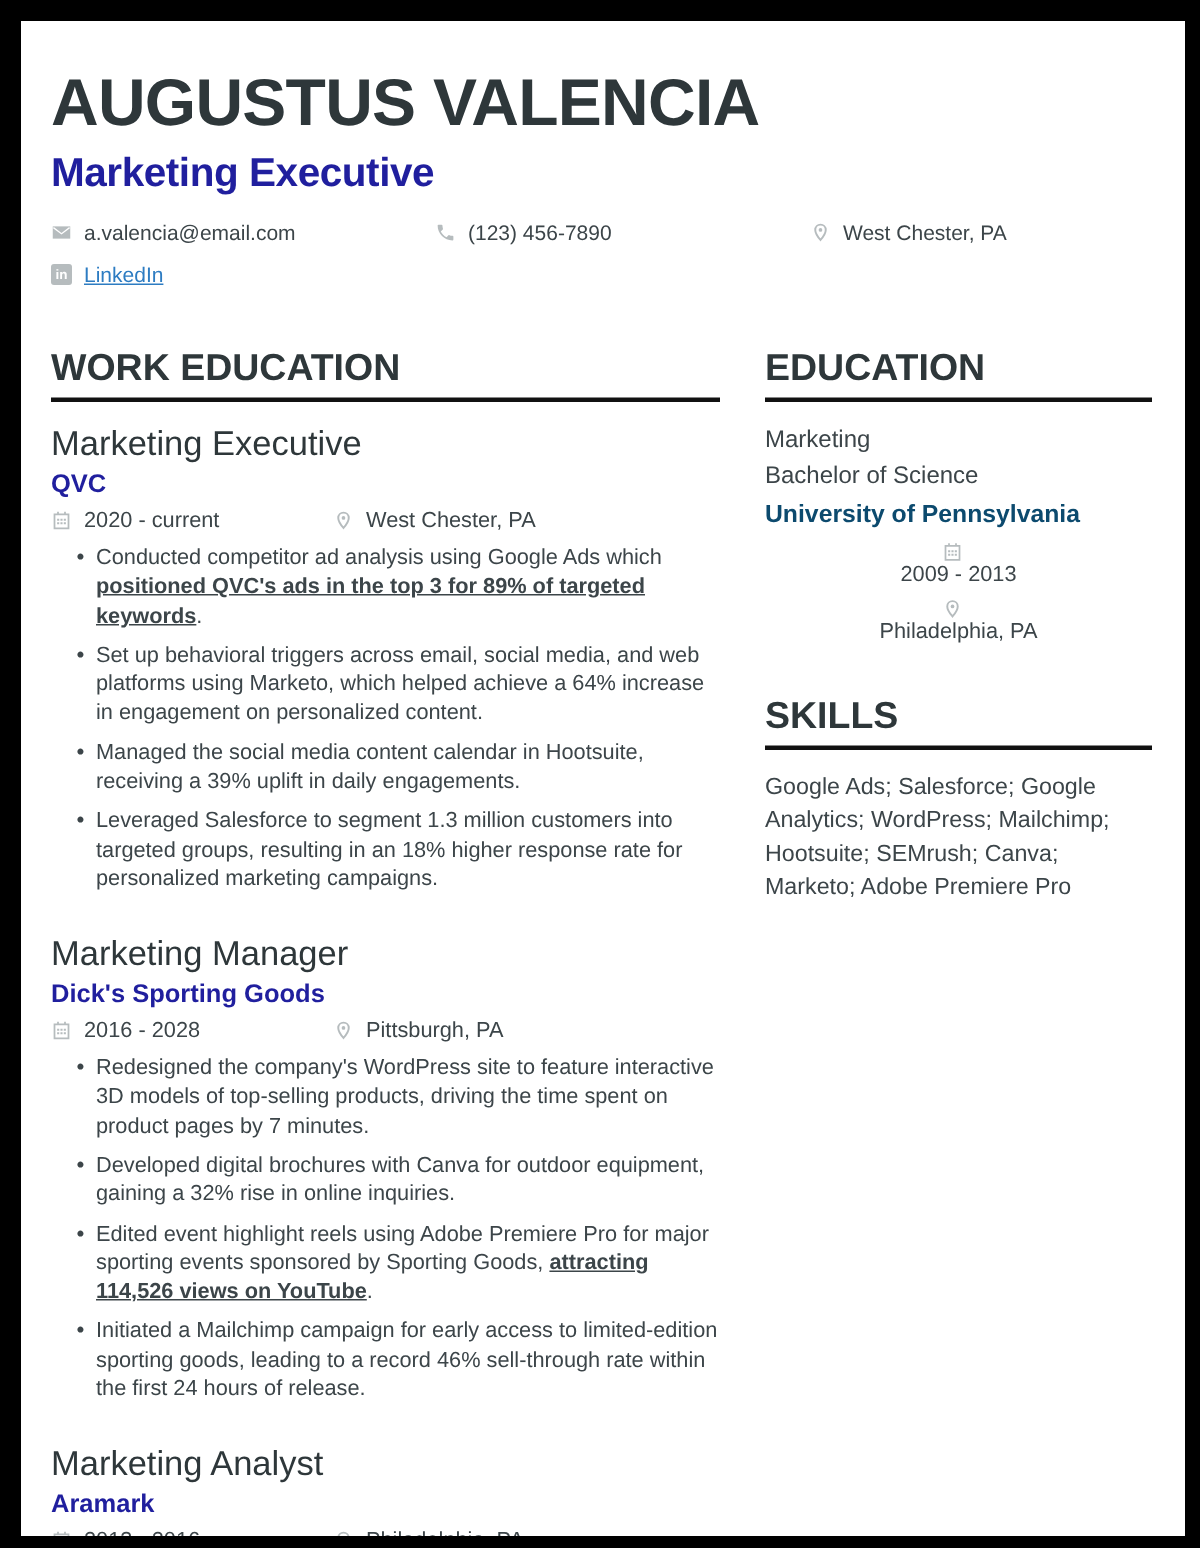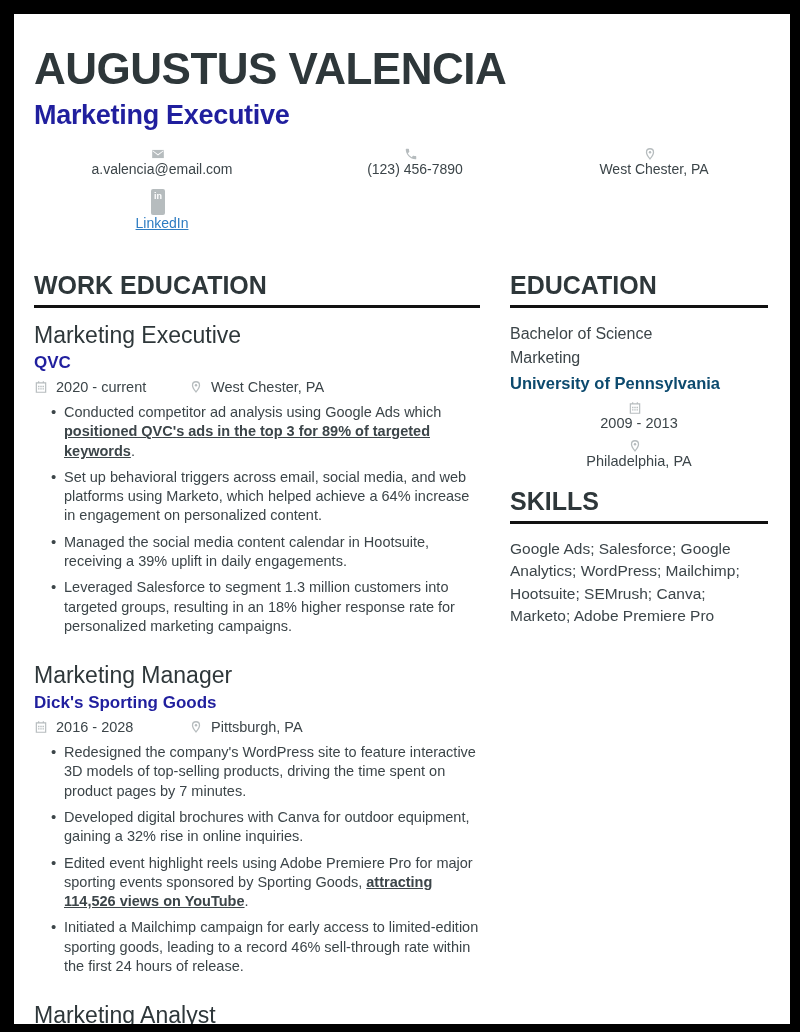--- a/index.html
+++ b/index.html
@@ -25,60 +25,60 @@
     font-size:27px; font-weight:800; letter-spacing:-0.3px;
     color:#201f9e; margin-top:6px;
   }
   .contact-grid {
     margin-top:16px;
     display:grid;
     grid-template-columns:256px 250px 1fr;
     row-gap:12px;
     font-size:14px; color:#3c4549;
   }
-  .contact-item { display:flex; align-items:center;flex-direction:column; }
+  .contact-item { display:flex; align-items:center; }
   .cicon { width:14px; height:14px; margin-right:8px; flex:0 0 auto; }
   .li-badge {
-    width:14px; height:26px; margin-right:8px; flex:0 0 auto;
+    width:14px; height:14px; margin-right:8px; flex:0 0 auto;
     background:#b6bcbe; color:#fff; border-radius:2px;
     font-size:9px; font-weight:700; line-height:14px; text-align:center;
   }
   a.link { color:#2d7cc2; text-decoration:underline; cursor:pointer; }
   
   .columns { display:flex; gap:30px; margin-top:40px; }
   .col-left  { width:446px; flex:0 0 auto; }
   .col-right { flex:1; }
   .section-h {
     font-size:25px; font-weight:800; color:#2e373a;
     border-bottom:3px solid #111;
     padding-bottom:5px; margin-bottom:14px;
   }
   
   .job { margin-bottom:26px; }
   .job-title { font-size:23px; font-weight:400; color:#2e373a; margin-bottom:4px; }
   .company { font-size:17px; font-weight:700; color:#201f9e; margin-bottom:6px; }
-  .meta-row { display:flex; align-items:center; font-size:14.5px; color:#3c4549; margin-bottom:8px; }
+  .meta-row { display:flex; align-items:center; font-size:14.5px; color:#3c4549; margin-bottom:8px;gap:33px; }
   .meta { display:flex; align-items:center; }
   .meta.date { width:155px; flex:0 0 auto; }
   .micon { width:14px; height:14px; margin-right:8px; flex:0 0 auto; }
   ul.bullets { list-style:none; padding-left:30px; }
   ul.bullets li {
     font-size:14.5px; line-height:1.33; color:#3c4549;
     margin-bottom:7px; position:relative;
   }
   ul.bullets li::before {
     content:"•"; position:absolute; left:-13px; top:-1px;
     font-size:15px; color:#3c4549;
   }
   .hl { font-weight:700; text-decoration:underline; }
   
   .edu-line { font-size:16px; color:#3c4549; line-height:1.5; }
   .school { font-size:16.5px; font-weight:700; color:#0c4a6e; margin:4px 0 8px; }
   .edu-meta { display:flex; align-items:center; font-size:14.5px; color:#3c4549; margin-bottom:8px;flex-direction:column; }
-  .skills-block { margin-top:18px; }
+  .skills-block { margin-top:34px; }
   .skills-text { font-size:15.5px; color:#3c4549; line-height:1.45; }
 </style>
 </head>
 <body>
 
 <div class="page">
 
   <h1 class="name">AUGUSTUS VALENCIA</h1>
   <div class="headline">Marketing Executive</div>
 
@@ -190,22 +190,22 @@
             <span>Philadelphia, PA</span>
           </span>
         </div>
 
       </section>
     </div>
 
     <div class="col-right">
       <section>
         <h2 class="section-h">EDUCATION</h2>
+        <div class="edu-line">Marketing</div>
         <div class="edu-line">Bachelor of Science</div>
-        <div class="edu-line">Marketing</div>
         <div class="school">University of Pennsylvania</div>
         <div class="edu-meta">
           <svg class="micon" viewBox="0 0 24 24">
               <path fill="#b6bcbe" d="M7 2h2v3H7zM15 2h2v3h-2z"></path>
               <path fill="none" stroke="#b6bcbe" stroke-width="2" d="M4 5h16v16H4z"></path>
               <path fill="#b6bcbe" d="M7 10h2.4v2.4H7zm3.8 0h2.4v2.4h-2.4zm3.8 0H17v2.4h-2.4zM7 14h2.4v2.4H7zm3.8 0h2.4v2.4h-2.4zm3.8 0H17v2.4h-2.4z"></path>
             </svg>
           <span>2009 - 2013</span>
         </div>
         <div class="edu-meta">

